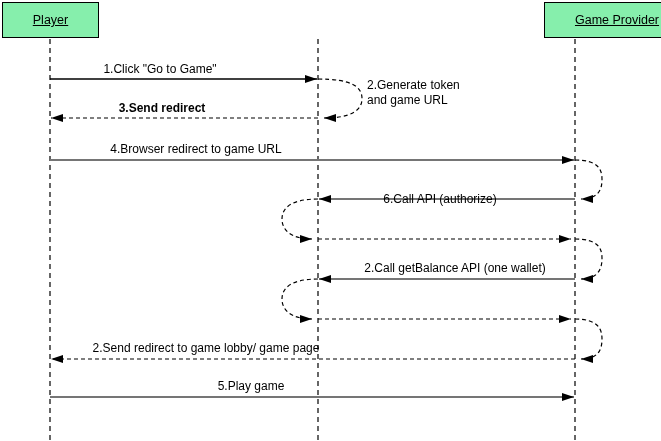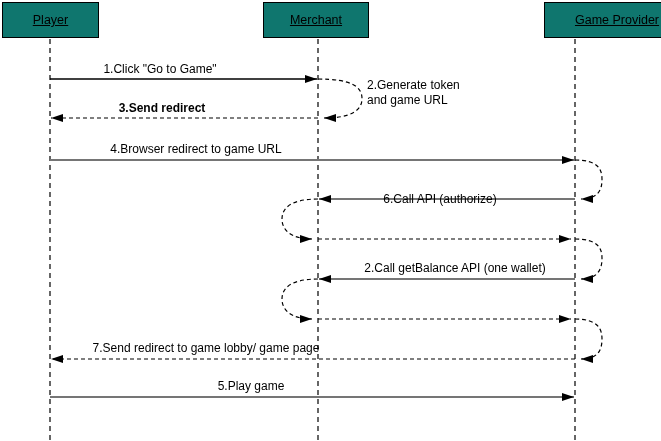--- a/index.html
+++ b/index.html
@@ -3,21 +3,21 @@
 <meta charset="utf-8">
 <style>
   html,body{margin:0;padding:0;background:#fff;}
   .stage{
     position:relative;width:661px;height:441px;background:#ffffff;
     font-family:"Liberation Sans",sans-serif;color:#000;overflow:hidden;
   }
   .stage svg{position:absolute;left:0;top:0;}
   .actor{
     position:absolute;top:2px;height:36px;box-sizing:border-box;
-    border:1.4px solid #000;background:#0f766e;
+    border:1.4px solid #000;background:#86efac;
     display:flex;align-items:center;justify-content:center;
     font-size:12.5px;
   }
   .actor span{text-decoration:underline;}
   .lbl{
     position:absolute;font-size:12px;line-height:15px;
     white-space:pre-line;text-align:center;transform:translateX(-50%);
   }
   .lbl.left{transform:none;text-align:left;}
 </style>
@@ -60,29 +60,26 @@
     <path d="M575 319 C598 319 602 329 602 339 C602 350 598 359 581 359" stroke="#000" stroke-width="1.2" stroke-dasharray="4 3" fill="none" marker-end="url(#ah)"></path>
 
     <path d="M575 359 L51 359" stroke="#000" stroke-width="1.2" stroke-dasharray="4 3" fill="none" marker-end="url(#ah)"></path>
 
     <path d="M50 397 L574 397" stroke="#757575" stroke-width="2" fill="none" marker-end="url(#ah)"></path>
   </svg>
 
   <div class="actor" style="left:2px;width:97px;">
     <span>Player</span>
   </div>
-  <div class="actor" style="left:263px;width:106px;">
-    <span>Merchant</span>
-  </div>
   <div class="actor" style="left:510px;width:146px;margin-left:34px;">
     <span>Game Provider</span>
   </div>
 
   <div class="lbl" style="left:160px;top:62px;">1.Click "Go to Game"</div>
   <div class="lbl left" style="left:367px;top:78px;">2.Generate token
 and game URL</div>
   <div class="lbl" style="left:162px;top:101px;font-weight:bold;">3.Send redirect</div>
   <div class="lbl" style="left:196px;top:142px;">4.Browser redirect to game URL</div>
   <div class="lbl" style="left:440px;top:192px;">6.Call API (authorize)</div>
   <div class="lbl" style="left:455px;top:261px;">2.Call getBalance API (one wallet)</div>
-  <div class="lbl" style="left:206px;top:341px;">7.Send redirect to game lobby/ game page</div>
+  <div class="lbl" style="left:206px;top:341px;">2.Send redirect to game lobby/ game page</div>
   <div class="lbl" style="left:251px;top:379px;">5.Play game</div>
 </div>
 
 </body></html>

